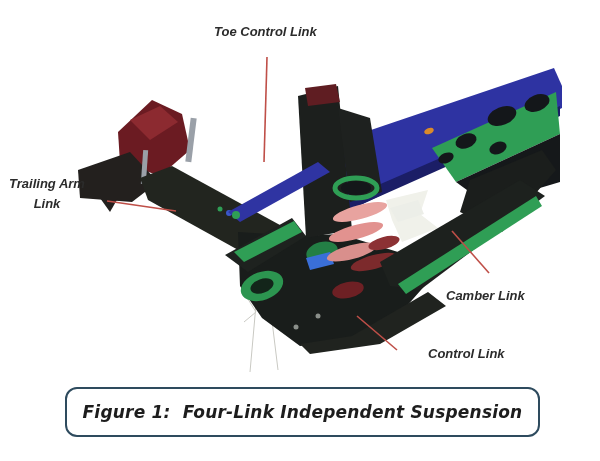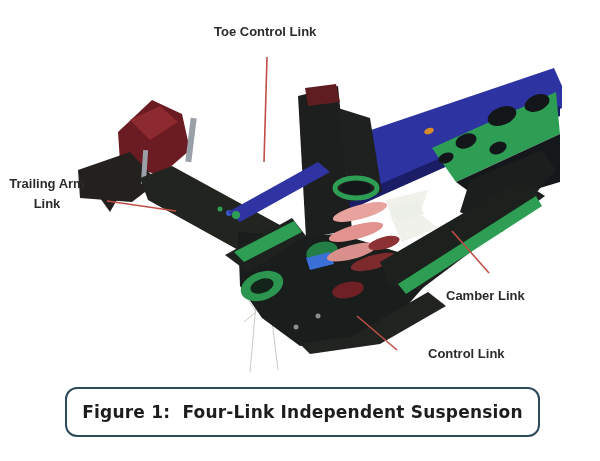--- a/index.html
+++ b/index.html
@@ -1,30 +1,30 @@
 <!DOCTYPE html>
 <html><head>
 <meta charset="utf-8">
 <style>
   html,body{margin:0;padding:0;background:#ffffff;}
   #stage{position:relative;width:600px;height:461px;background:#ffffff;overflow:hidden;
          font-family:"Liberation Sans",sans-serif;}
   svg{position:absolute;left:0;top:0;}
   .artwork{filter:blur(0.4px);}
   .part-label{position:absolute;color:#2b2b2b;font-weight:bold;font-size:13px;
-              line-height:1.5;white-space:nowrap;}
+              line-height:1.5;white-space:nowrap;font-style:italic;}
   .lbl-toe{left:214px;top:22px;}
   .lbl-trailing{left:8px;top:174px;width:78px;text-align:center;white-space:normal;}
   .lbl-camber{left:446px;top:286px;}
   .lbl-spring{left:428px;top:344px;}
   .caption-box{position:absolute;left:65px;top:387px;width:475px;height:50px;
                border:2px solid #2e4b5e;border-radius:12px;box-sizing:border-box;
                display:flex;align-items:center;justify-content:center;background:#ffffff;}
   .caption-text{font-family:"DejaVu Sans",sans-serif;font-weight:bold;font-size:17px;
-                color:#1d1d1d;white-space:pre;letter-spacing:0.2px;}
+                color:#1d1d1d;white-space:pre;letter-spacing:0.2px;font-style:italic;}
 </style>
 </head>
 <body>
 
 <div id="stage">
 
   <svg width="600" height="461" viewBox="0 0 600 461">
 
     <g class="artwork">
 

